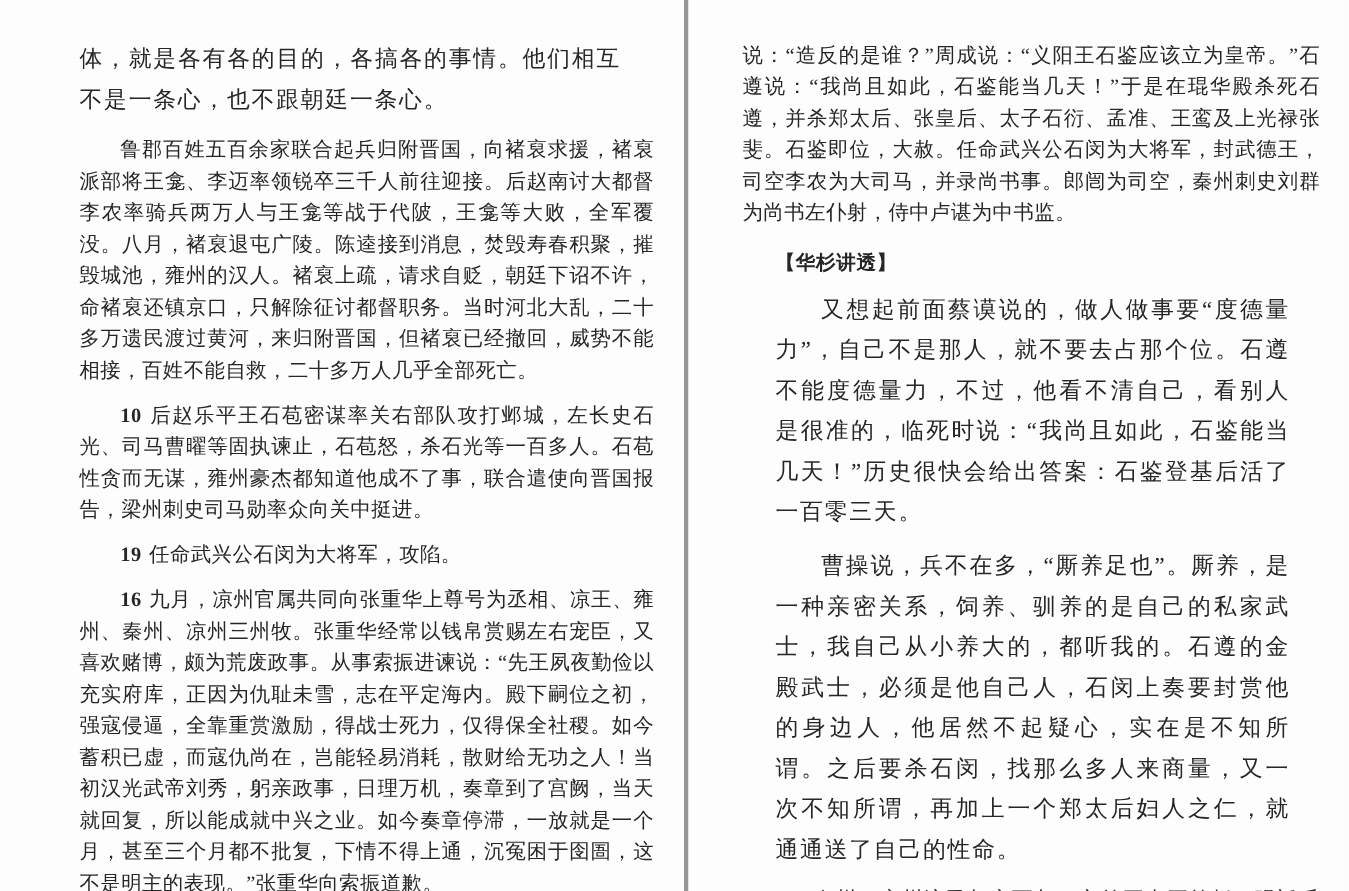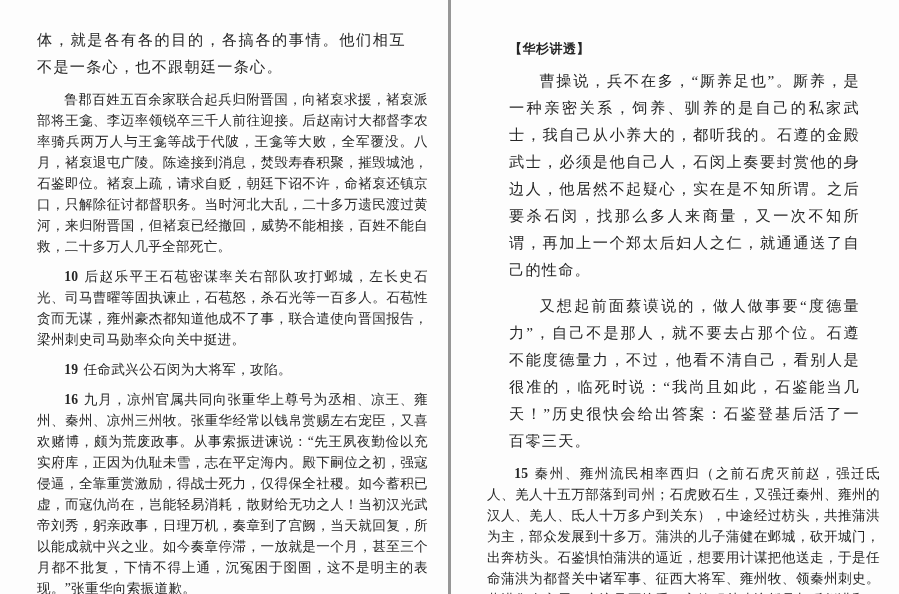--- a/index.html
+++ b/index.html
@@ -16,20 +16,21 @@
   }
   .page{
     box-sizing:border-box;
     height:594px;
     overflow:hidden;
     background:#fdfdfd;
   }
   .page.left{
     width:448px;
     padding:26px 20px 10px 37px;
+    margin-left:16px;
   }
   .divider{
     width:3px;height:594px;
     background:#979797;
     flex:0 0 3px;
   }
   .page.right{
     width:448px;
     padding:26px 19px 10px 36px;
   }
@@ -69,37 +70,38 @@
   }
 </style>
 </head>
 <body>
 
 <div class="spread">
 
   <div class="page left">
     <p class="commentary cont para first">体，就是各有各的目的，各搞各的事情。他们相互不是一条心，也不跟朝廷一条心。</p>
 
-    <p class="para indent">鲁郡百姓五百余家联合起兵归附晋国，向褚裒求援，褚裒派部将王龛、李迈率领锐卒三千人前往迎接。后赵南讨大都督李农率骑兵两万人与王龛等战于代陂，王龛等大败，全军覆没。八月，褚裒退屯广陵。陈逵接到消息，焚毁寿春积聚，摧毁城池，石鉴即位。褚裒上疏，请求自贬，朝廷下诏不许，命褚裒还镇京口，只解除征讨都督职务。当时河北大乱，二十多万遗民渡过黄河，来归附晋国，但褚裒已经撤回，威势不能相接，百姓不能自救，二十多万人几乎全部死亡。</p>
+    <p class="para indent">鲁郡百姓五百余家联合起兵归附晋国，向褚裒求援，褚裒派部将王龛、李迈率领锐卒三千人前往迎接。后赵南讨大都督李农率骑兵两万人与王龛等战于代陂，王龛等大败，全军覆没。八月，褚裒退屯广陵。陈逵接到消息，焚毁寿春积聚，摧毁城池，雍州的汉人。褚裒上疏，请求自贬，朝廷下诏不许，命褚裒还镇京口，只解除征讨都督职务。当时河北大乱，二十多万遗民渡过黄河，来归附晋国，但褚裒已经撤回，威势不能相接，百姓不能自救，二十多万人几乎全部死亡。</p>
 
     <p class="para indent"><span class="pnum">10</span><span>后赵乐平王石苞密谋率关右部队攻打邺城，左长史石光、司马曹曜等固执谏止，石苞怒，杀石光等一百多人。石苞性贪而无谋，雍州豪杰都知道他成不了事，联合遣使向晋国报告，梁州刺史司马勋率众向关中挺进。</span></p>
 
     <p class="para indent"><span class="pnum">19</span><span>任命武兴公石闵为大将军，攻陷。</span></p>
 
     <p class="para indent"><span class="pnum">16</span><span>九月，凉州官属共同向张重华上尊号为丞相、凉王、雍州、秦州、凉州三州牧。张重华经常以钱帛赏赐左右宠臣，又喜欢赌博，颇为荒废政事。从事索振进谏说：“先王夙夜勤俭以充实府库，正因为仇耻未雪，志在平定海内。殿下嗣位之初，强寇侵逼，全靠重赏激励，得战士死力，仅得保全社稷。如今蓄积已虚，而寇仇尚在，岂能轻易消耗，散财给无功之人！当初汉光武帝刘秀，躬亲政事，日理万机，奏章到了宫阙，当天就回复，所以能成就中兴之业。如今奏章停滞，一放就是一个月，甚至三个月都不批复，下情不得上通，沉冤困于囹圄，这不是明主的表现。”张重华向索振道歉。</span></p>
 
   </div>
 
   <div class="divider"></div>
 
   <div class="page right">
+    <p class="para noindent first">说：“造反的是谁？”周成说：“义阳王石鉴应该立为皇帝。”石遵说：“我尚且如此，石鉴能当几天！”于是在琨华殿杀死石遵，并杀郑太后、张皇后、太子石衍、孟准、王鸾及上光禄张斐。石鉴即位，大赦。任命武兴公石闵为大将军，封武德王，司空李农为大司马，并录尚书事。郎闿为司空，秦州刺史刘群为尚书左仆射，侍中卢谌为中书监。</p>
 
     <p class="section-header">【华杉讲透】</p>
 
+    <p class="commentary">又想起前面蔡谟说的，做人做事要“度德量力”，自己不是那人，就不要去占那个位。石遵不能度德量力，不过，他看不清自己，看别人是很准的，临死时说：“我尚且如此，石鉴能当几天！”历史很快会给出答案：石鉴登基后活了一百零三天。</p>
+
     <p class="commentary">曹操说，兵不在多，“厮养足也”。厮养，是一种亲密关系，饲养、驯养的是自己的私家武士，我自己从小养大的，都听我的。石遵的金殿武士，必须是他自己人，石闵上奏要封赏他的身边人，他居然不起疑心，实在是不知所谓。之后要杀石闵，找那么多人来商量，又一次不知所谓，再加上一个郑太后妇人之仁，就通通送了自己的性命。</p>
-
-    <p class="commentary">又想起前面蔡谟说的，做人做事要“度德量力”，自己不是那人，就不要去占那个位。石遵不能度德量力，不过，他看不清自己，看别人是很准的，临死时说：“我尚且如此，石鉴能当几天！”历史很快会给出答案：石鉴登基后活了一百零三天。</p>
 
     <p class="para indent"><span class="pnum">15</span><span>秦州、雍州流民相率西归（之前石虎灭前赵，强迁氐人、羌人十五万部落到司州；石虎败石生，又强迁秦州、雍州的汉人、羌人、氐人十万多户到关东），中途经过枋头，共推蒲洪为主，部众发展到十多万。蒲洪的儿子蒲健在邺城，砍开城门，出奔枋头。石鉴惧怕蒲洪的逼近，想要用计谋把他送走，于是任命蒲洪为都督关中诸军事、征西大将军、雍州牧、领秦州刺史。蒲洪集会官属，商议是否接受，主簿程朴建议暂且与后赵讲和，如列国分境而治。蒲洪怒道：“我不能做天子吗？说什么列国！”下令将程朴拉出去斩首。</span></p>
 
   </div>
 
 </div>
 
 </body></html>

